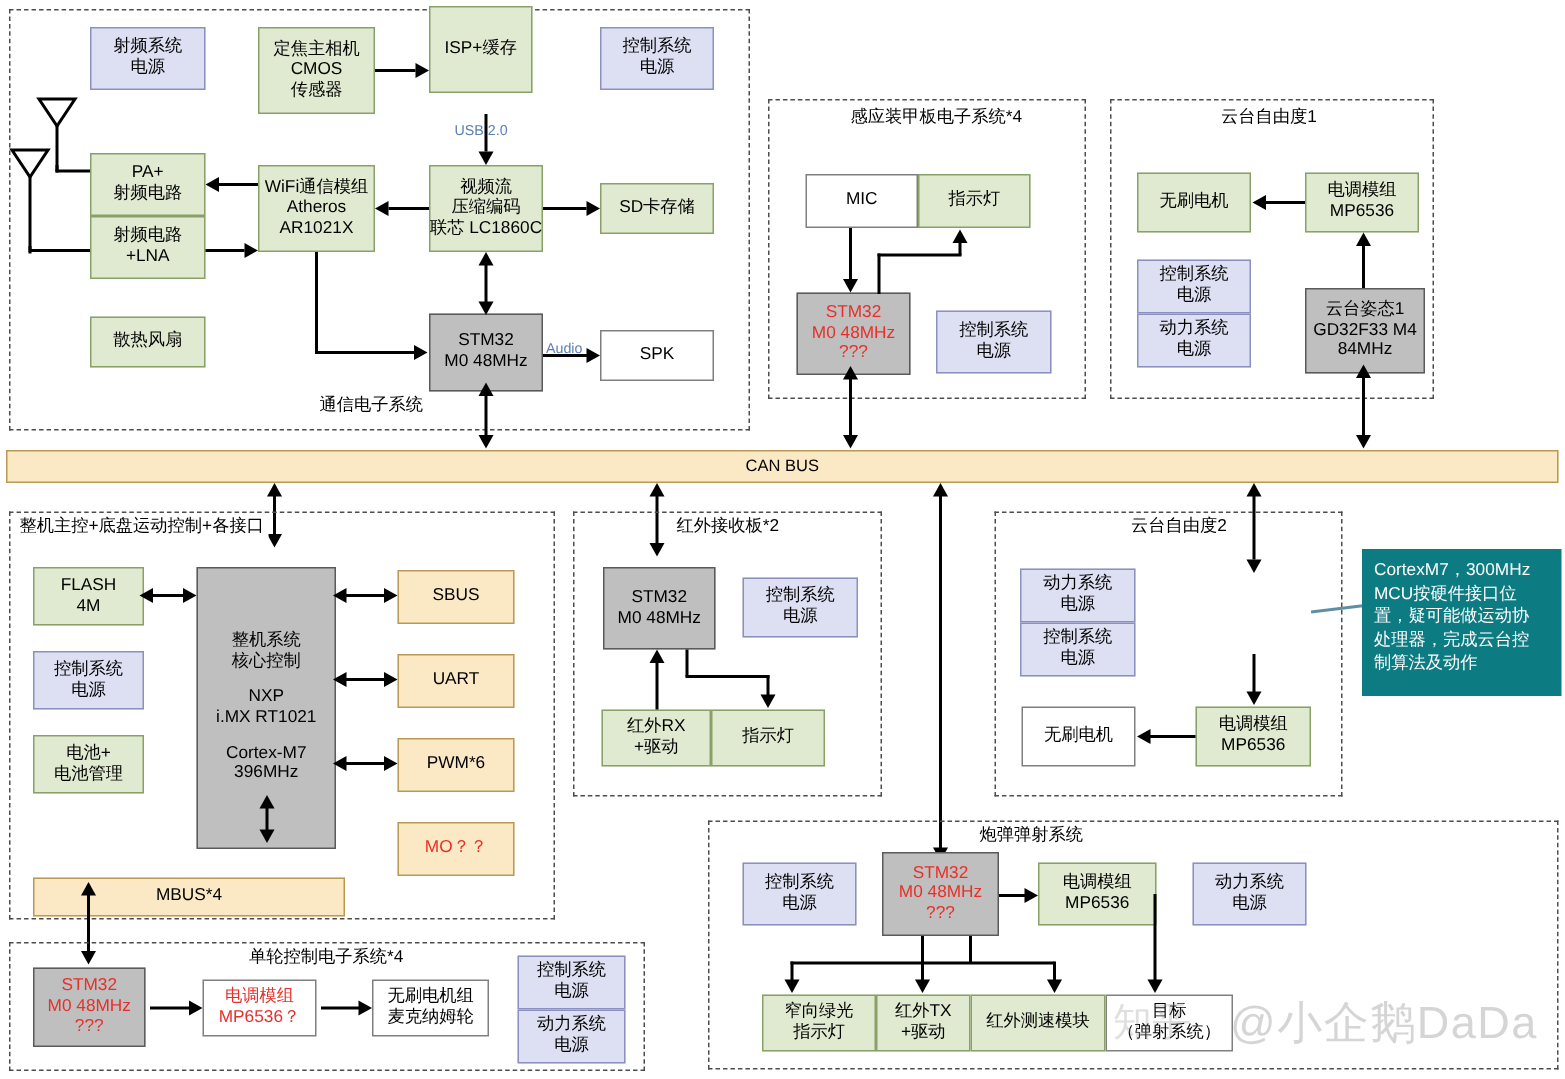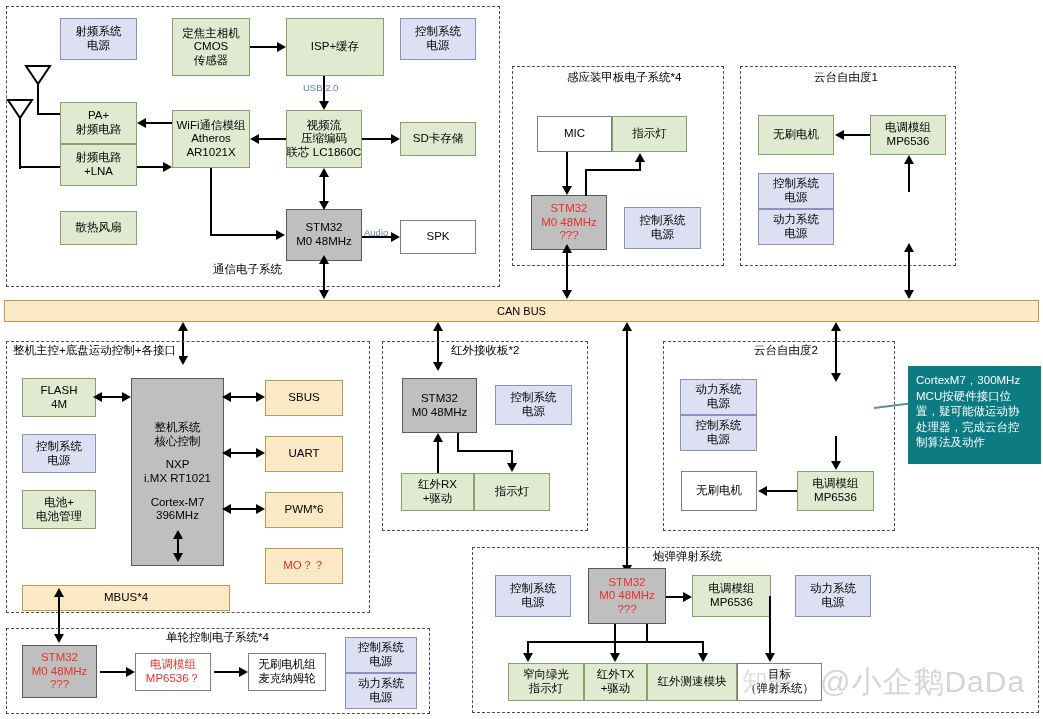--- a/index.html
+++ b/index.html
@@ -78,21 +78,21 @@
 
   <div class="box lav" style="left:60px;top:18px;width:77px;height:42px;">
     <span>射频系统</span>
     <span>电源</span>
   </div>
   <div class="box green" style="left:172px;top:18px;width:78px;height:58px;">
     <span>定焦主相机</span>
     <span>CMOS</span>
     <span>传感器</span>
   </div>
-  <div class="box green" style="left:286px;top:18px;width:98px;height:58px;">
+  <div class="box green" style="left:286px;top:4px;width:69px;height:58px;">
     <span>ISP+缓存</span>
   </div>
   <div class="box lav" style="left:400px;top:18px;width:76px;height:42px;">
     <span>控制系统</span>
     <span>电源</span>
   </div>
 
   <div class="box green" style="left:60px;top:102px;width:77px;height:42px;">
     <span>PA+</span>
     <span>射频电路</span>
@@ -192,20 +192,25 @@
     <span>电调模组</span>
     <span>MP6536</span>
   </div>
   <div class="box lav" style="left:758px;top:173px;width:76px;height:36px;">
     <span>控制系统</span>
     <span>电源</span>
   </div>
   <div class="box lav" style="left:758px;top:209px;width:76px;height:36px;">
     <span>动力系统</span>
     <span>电源</span>
+  </div>
+  <div class="box gray" style="left:870px;top:192px;width:80px;height:57px;">
+    <span>云台姿态1</span>
+    <span>GD32F33 M4</span>
+    <span>84MHz</span>
   </div>
 
   <div class="ln hln" style="left:844px;top:134px;width:26px;"></div>
   <div class="arw arw-l" style="left:835px;top:130px;"></div>
   <div class="ln vln" style="left:908px;top:164px;height:28px;"></div>
   <div class="arw arw-u" style="left:903.5px;top:155px;"></div>
 
   <div class="box tan bus" style="left:4px;top:300px;width:1035px;height:22px;font-size:11px;">
     <span>CAN BUS</span>
   </div>

